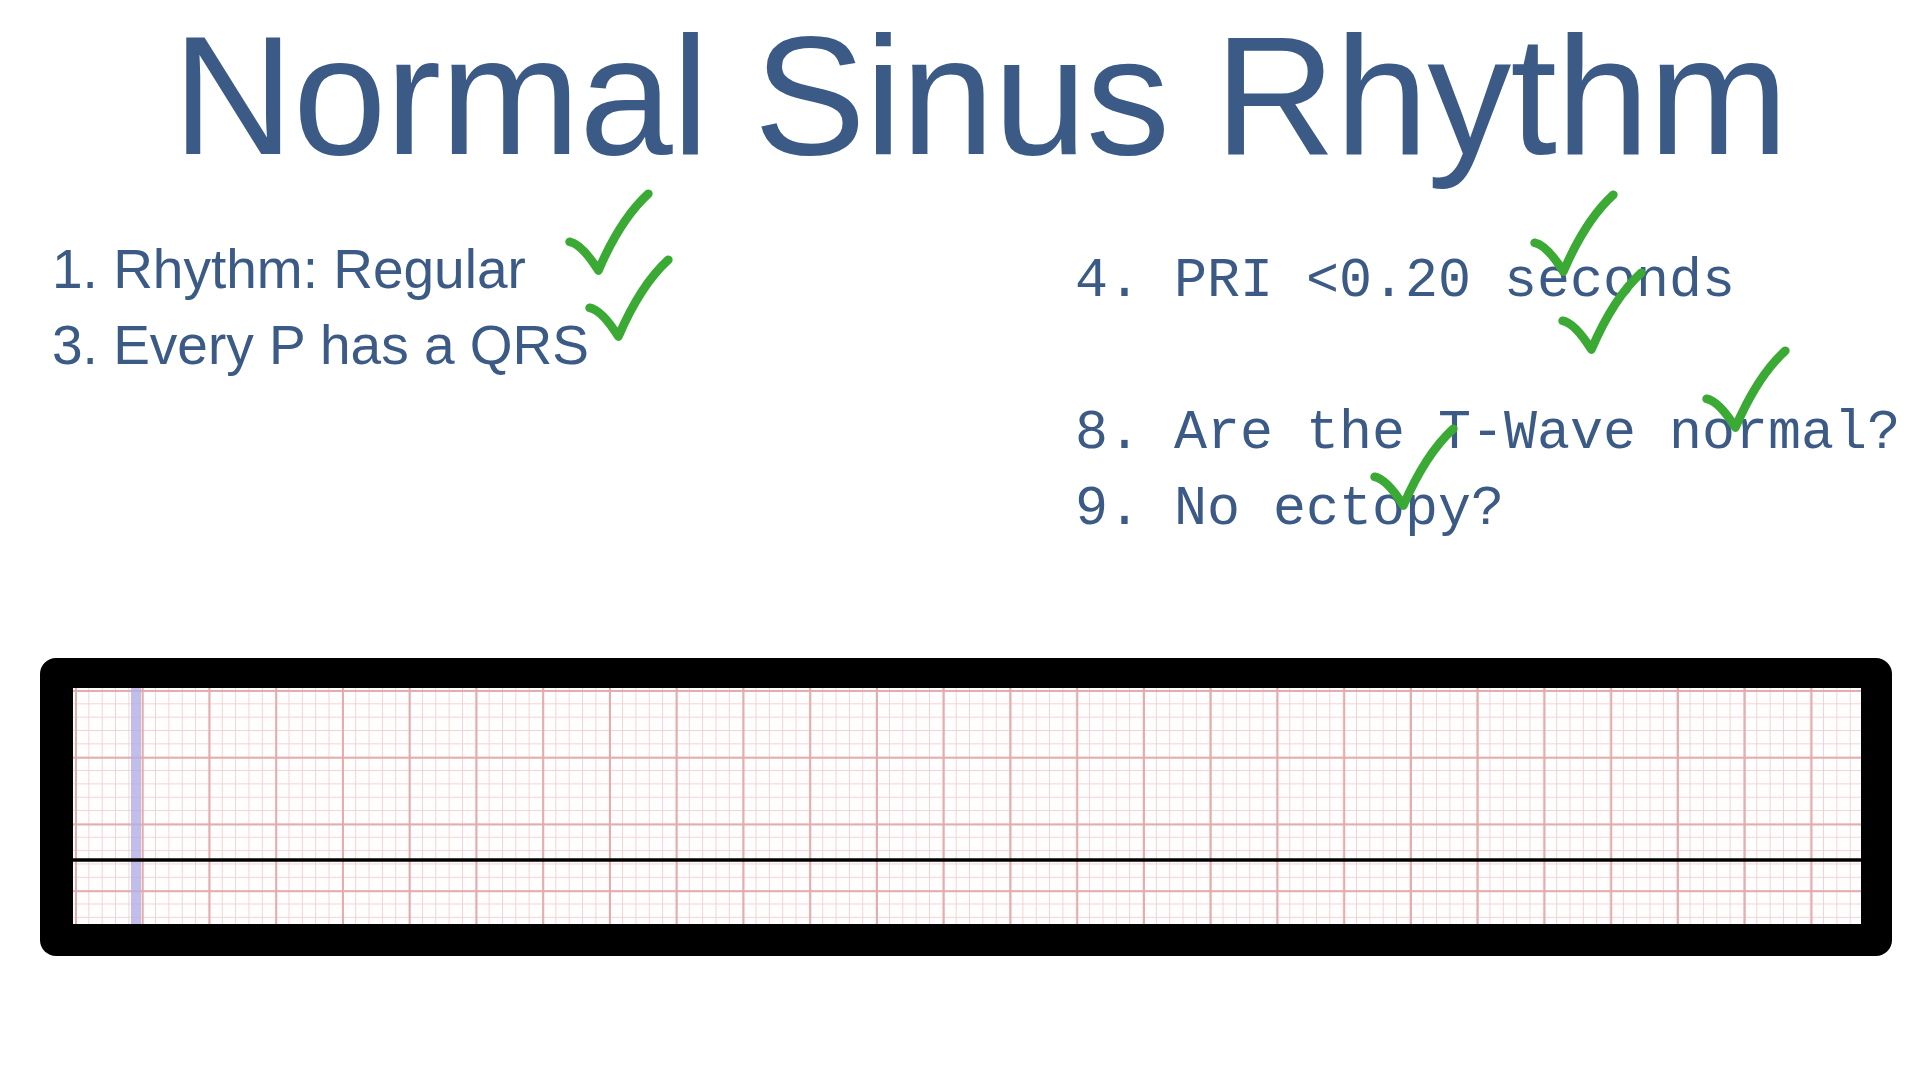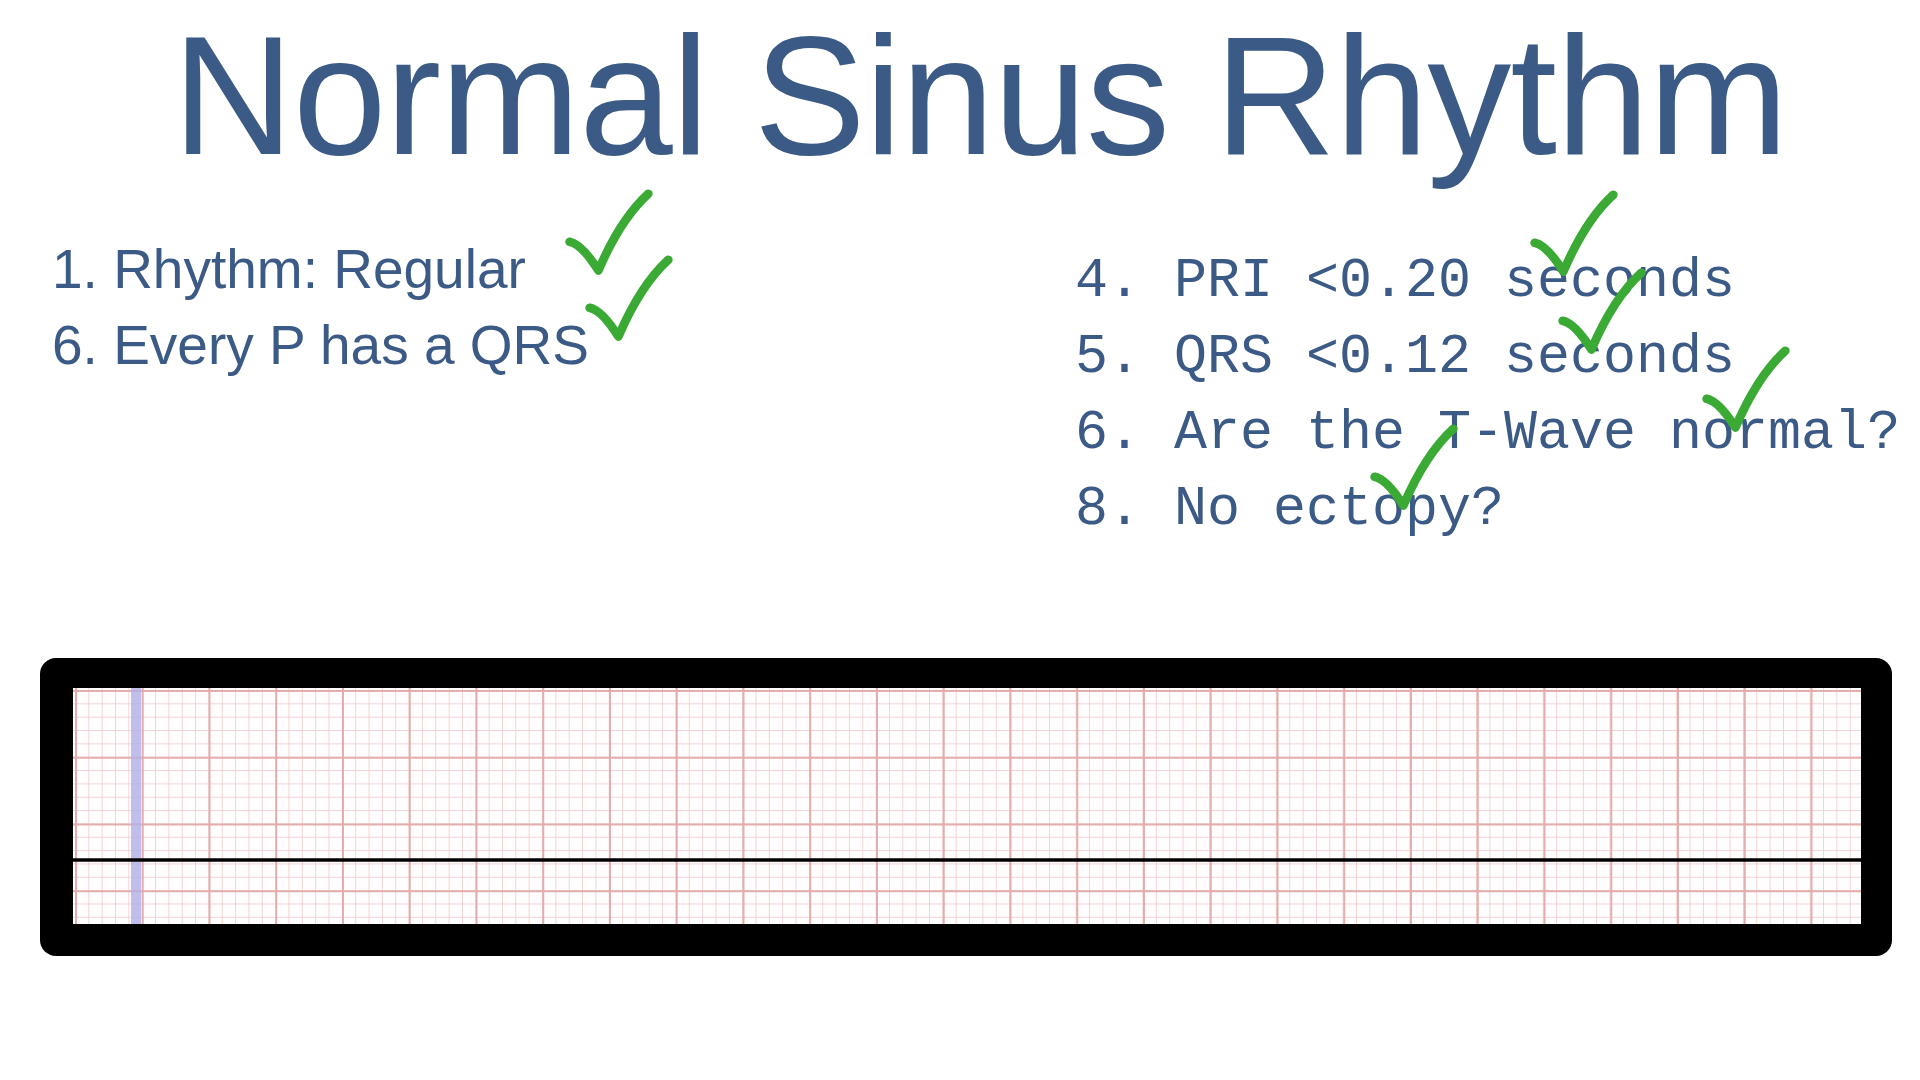--- a/index.html
+++ b/index.html
@@ -146,21 +146,21 @@
       <span class="criteria-text">1. Rhythm: Regular</span>
       <span class="check" id="chk-1">
         <svg viewBox="0 0 100 100" aria-hidden="true">
           <path d="M10 56 C20 58 30 70 40 86 C52 58 70 26 92 6" fill="none" stroke="#3aaa35" stroke-width="9" stroke-linecap="round" stroke-linejoin="round"></path>
         </svg>
       </span>
     </div>
 
 
     <div class="criteria-item">
-      <span class="criteria-text">6. Every P has a QRS</span>
+      <span class="criteria-text">3. Every P has a QRS</span>
       <span class="check" id="chk-3">
         <svg viewBox="0 0 100 100" aria-hidden="true">
           <path d="M10 56 C20 58 30 70 40 86 C52 58 70 26 92 6" fill="none" stroke="#3aaa35" stroke-width="9" stroke-linecap="round" stroke-linejoin="round"></path>
         </svg>
       </span>
     </div>
 
   </div>
 
   <div id="col-right" class="criteria-col">
@@ -168,39 +168,38 @@
     <div class="criteria-item">
       <span class="criteria-text">4. PRI &lt;0.20 seconds</span>
       <span class="check" id="chk-4">
         <svg viewBox="0 0 100 100" aria-hidden="true">
           <path d="M10 56 C20 58 30 70 40 86 C52 58 70 26 92 6" fill="none" stroke="#3aaa35" stroke-width="9" stroke-linecap="round" stroke-linejoin="round"></path>
         </svg>
       </span>
     </div>
 
     <div class="criteria-item">
-      <span class="criteria-text">5. QRS &lt;0.12 seconds</span>
       <span class="check" id="chk-5">
         <svg viewBox="0 0 100 100" aria-hidden="true">
           <path d="M10 56 C20 58 30 70 40 86 C52 58 70 26 92 6" fill="none" stroke="#3aaa35" stroke-width="9" stroke-linecap="round" stroke-linejoin="round"></path>
         </svg>
       </span>
     </div>
 
     <div class="criteria-item">
-      <span class="criteria-text">6. Are the T-Wave normal?</span>
+      <span class="criteria-text">8. Are the T-Wave normal?</span>
       <span class="check" id="chk-6">
         <svg viewBox="0 0 100 100" aria-hidden="true">
           <path d="M10 56 C20 58 30 70 40 86 C52 58 70 26 92 6" fill="none" stroke="#3aaa35" stroke-width="9" stroke-linecap="round" stroke-linejoin="round"></path>
         </svg>
       </span>
     </div>
 
     <div class="criteria-item">
-      <span class="criteria-text">8. No ectopy?</span>
+      <span class="criteria-text">9. No ectopy?</span>
       <span class="check" id="chk-7">
         <svg viewBox="0 0 100 100" aria-hidden="true">
           <path d="M10 56 C20 58 30 70 40 86 C52 58 70 26 92 6" fill="none" stroke="#3aaa35" stroke-width="9" stroke-linecap="round" stroke-linejoin="round"></path>
         </svg>
       </span>
     </div>
 
   </div>
 
   <div id="ecg-frame">

